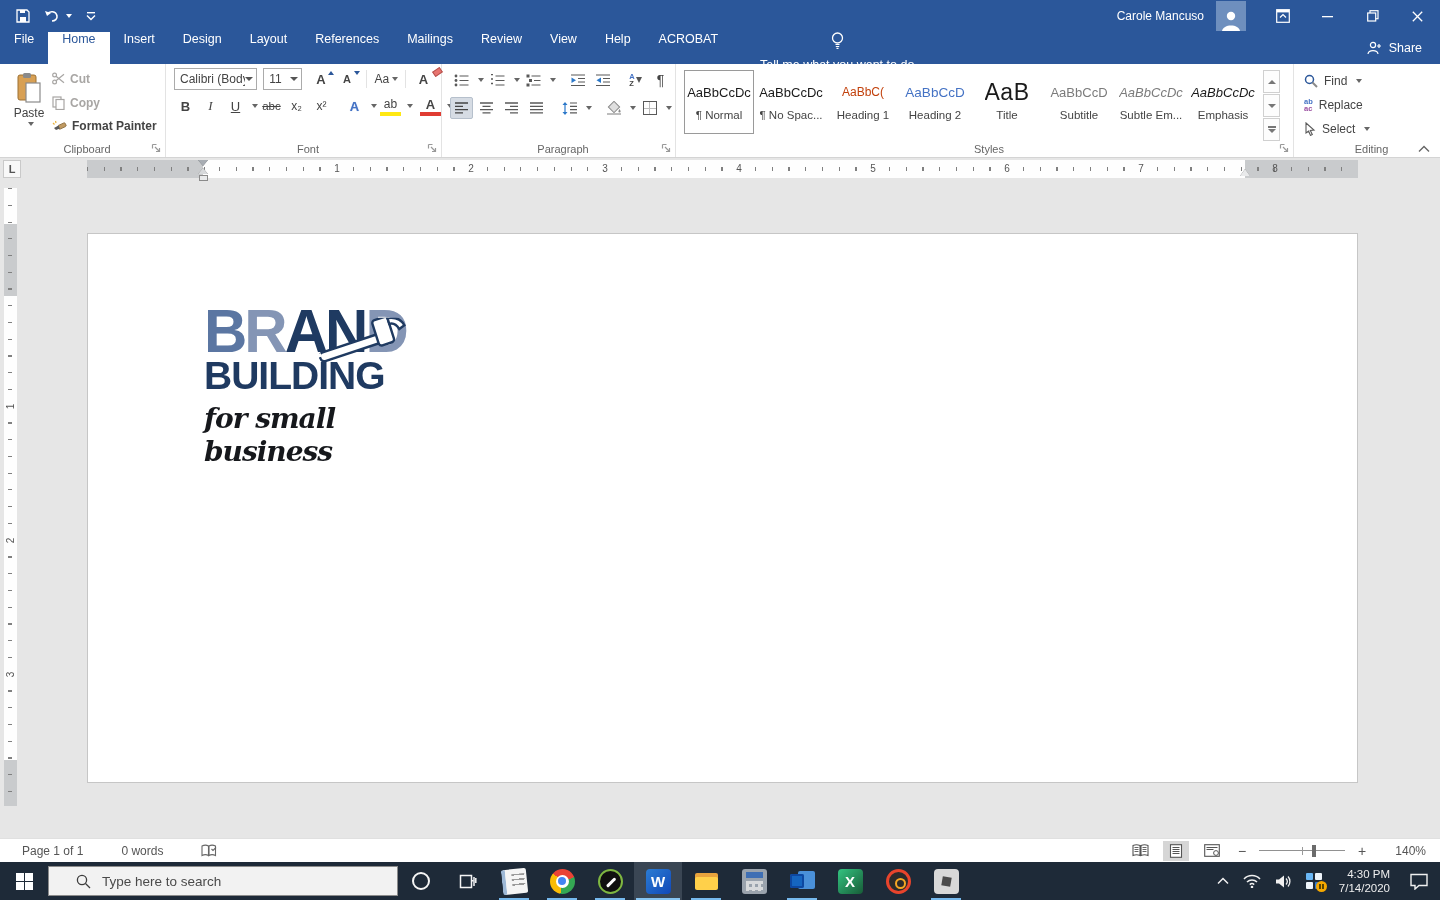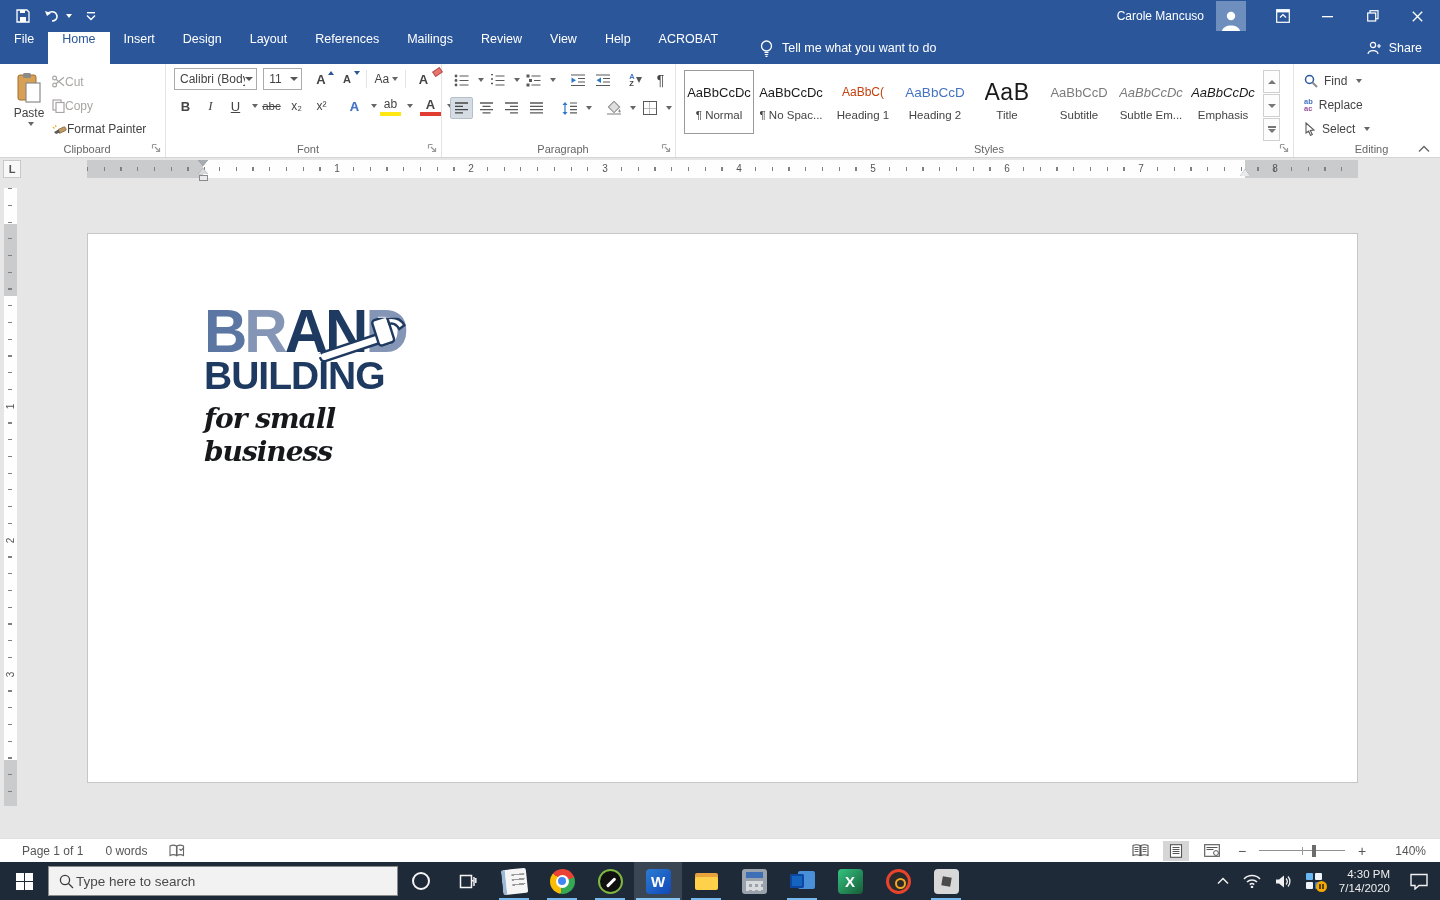--- a/index.html
+++ b/index.html
@@ -18,38 +18,38 @@
   .tb-title { position:absolute; left:0; right:0; text-align:center; font-size:12.5px; word-spacing:7px; color:#fff; pointer-events:none; }
   .tb-right { margin-left:auto; display:flex; align-items:center; height:100%; z-index:2;justify-content:space-between; }
   .tb-user { font-size:12px; margin-right:12px; }
   .avatar { width:30px; height:30px; background:#6e8fbe; display:flex; align-items:flex-end; justify-content:center; margin-right:14px; overflow:hidden; }
   .wbtn { width:45px; height:100%; display:flex; align-items:center; justify-content:center; }
 
   
   .tabrow { position:absolute; top:32px; left:0; right:0; height:32px; background:#2b579a; display:flex; align-items:stretch; color:#fff; font-size:12.5px; z-index:29; }
   .tab { padding:0 14px; display:flex; align-items:flex-start; cursor:default; }
   .tab.active { background:#fff; color:#2b579a; }
-  .tellme { display:flex; align-items:center; gap:9px; margin-left:28px; }
+  .tellme { display:flex; align-items:center; gap:9px; margin-left:28px;flex-direction:column; }
   .share { margin-left:auto; display:flex; align-items:center; gap:7px; padding-right:18px; }
 
   
   .ribbon { position:absolute; top:64px; left:0; right:0; height:94px; background:#fff; border-bottom:1px solid #d4d4d4; display:flex; z-index:28; color:#444; }
   .rgroup { position:relative; height:100%; border-right:1px solid #e3e3e3; flex:0 0 auto; }
   .glabel { position:absolute; bottom:2px; left:9px; right:0; text-align:center; font-size:11px; color:#666; }
   .launcher { position:absolute; bottom:4px; right:4px; opacity:.75; }
   .vsep { width:1px; background:#e3e3e3; height:60px; align-self:center; margin:0 3px; }
   .dd { width:0; height:0; border-left:3.5px solid transparent; border-right:3.5px solid transparent; border-top:4px solid #666; margin-left:3px; }
   .rbtn { display:flex; align-items:center; justify-content:center; height:22px; min-width:23px; padding:0 2px; border-radius:2px; cursor:default; }
   .rbtn.on { background:#d6dce4; border:1px solid #b6c0cc; }
 
   
   .g-clip { width:166px; display:flex; padding:4px 4px 18px 6px; }
   .paste-btn { width:46px; display:flex; flex-direction:column; align-items:center; justify-content:flex-start; gap:2px; padding-top:4px; font-size:12px; }
   .clip-col { display:flex; flex-direction:column; justify-content:flex-start; gap:4px; padding-top:4px; font-size:12px; }
-  .clip-item { display:flex; align-items:center; height:20px; }
+  .clip-item { display:flex; align-items:flex-start; gap:5px; height:20px;font-weight:bold; }
   .disabled { color:#a8a6a4; }
 
   
   .g-font { width:276px; padding:4px 6px 18px 8px; display:flex; flex-direction:column; gap:5px; }
   .frow { display:flex; align-items:center; }
   .combo { height:22px; border:1px solid #ababab; background:#fff; display:flex; align-items:center; font-size:12px; padding:0 3px 0 5px; overflow:hidden; white-space:nowrap; }
   .combo .chev { margin-left:auto; width:0; height:0; border-left:4px solid transparent; border-right:4px solid transparent; border-top:4.5px solid #555; flex:0 0 auto; }
   .combo-name { width:90px; }
   .combo-name span { overflow:hidden; white-space:nowrap; max-width:72px; display:inline-block; }
   .combo-size { width:42px; margin-left:3px; }
@@ -132,35 +132,35 @@
   .brand-line { display:flex; font-weight:bold; font-size:60px; line-height:56px; letter-spacing:-3px; transform:scaleY(1.02); font-stretch:condensed; position:relative; }
   .lc-slate { color:var(--logo-slate,#5b76a2); }
   .lc-light { color:var(--logo-light_slate,#8495b5); }
   .lc-navy  { color:var(--logo-navy,#1f3a61); }
   .building-line { font-weight:bold; font-size:39px; line-height:36px; letter-spacing:-1px; color:var(--logo-navy,#1f3a61); transform:scaleY(1.0); margin-top:-2px; }
   .tagline { font-family:"DejaVu Serif", serif; font-style:italic; font-weight:bold; font-size:28px; color:var(--logo-script,#16181c); margin-top:8px; letter-spacing:-1px; }
   .hammer { position:absolute; left:100px; top:14px; }
 
   
   .statusbar { position:absolute; left:0; right:0; top:838px; height:24px; background:#fff; border-top:1px solid #e0e0e0; display:flex; align-items:center; font-size:12px; color:#555; z-index:20; }
-  .sb-left { display:flex; align-items:center; gap:22px; padding-left:22px; }
+  .sb-left { display:flex; align-items:center; gap:38px; padding-left:22px; }
   .sb-right { margin-left:auto; display:flex; align-items:center; gap:10px; padding-right:14px; }
   .viewbtn { width:26px; height:20px; display:flex; align-items:center; justify-content:center; }
   .viewbtn.on { background:#d6d6d6; }
   .zoomtrack { position:relative; width:86px; height:20px; display:flex; align-items:center; }
   .ztrack-line { width:100%; height:1.5px; background:#919191; }
   .zthumb { position:absolute; left:62%; top:4px; width:4px; height:12px; background:#6b6b6b; }
   .zmid { position:absolute; left:50%; top:6px; width:1px; height:8px; background:#9a9a9a; }
   .zbtn { font-size:14px; color:#555; width:14px; text-align:center; }
   .zlevel { width:38px; text-align:right;margin-left:9px; }
 
   
   .taskbar { position:absolute; left:0; right:0; top:862px; height:38px; background:#1e2a38; display:flex; align-items:center; z-index:40; color:#eee; }
   .startbtn { width:48px; height:100%; display:flex; align-items:center; justify-content:center; }
-  .searchbox { width:350px; height:30px; background:#f2f2f2; border:1px solid #8b8b8b; display:flex; align-items:center; padding:0 10px; }
+  .searchbox { width:350px; height:30px; background:#f2f2f2; border:1px solid #8b8b8b; display:flex; align-items:center; gap:9px; padding:0 27px; }
   .searchbox input { border:none; outline:none; background:transparent; font-size:13.5px; font-family:"Liberation Sans",sans-serif; color:#3c3c3c; width:260px; }
   .searchbox input::placeholder { color:#4a4a4a; opacity:1; }
   .tb-ic-btn { width:46px; height:100%; display:flex; align-items:center; justify-content:center; }
   .apps { display:flex; height:100%; }
   .appbtn { width:48px; height:100%; display:flex; align-items:center; justify-content:center; position:relative; }
   .appbtn.run::after { content:""; position:absolute; bottom:0; left:9px; right:9px; height:2.5px; background:#76b9ed; }
   .appbtn.activeapp { background:#3a4654; }
   .appbtn.activeapp::after { left:2px; right:2px; background:#86c4f2; }
   .ic24 { width:25px; height:25px; position:relative; }
   .chrome-ic { border-radius:50%; background:conic-gradient(from -50deg,#ea4335 0 120deg,#34a853 120deg 240deg,#fbbc05 240deg 360deg); }

